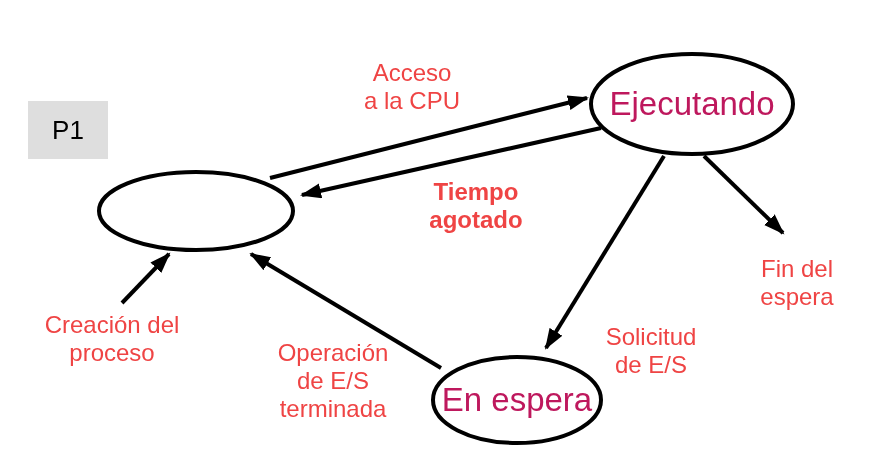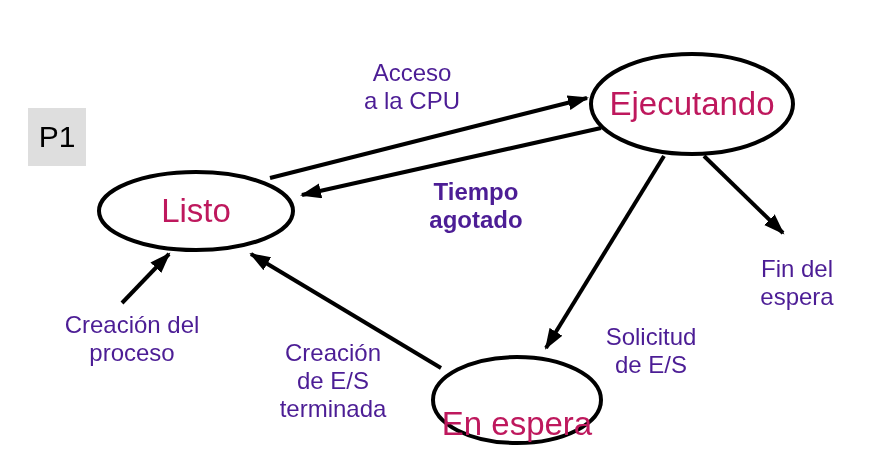--- a/index.html
+++ b/index.html
@@ -26,47 +26,47 @@
     font-size: 33px;
     color: #be185d;
     white-space: nowrap;
     text-align: center;
     line-height: 1.1;
   }
   .edge-label {
     position: absolute;
     transform: translate(-50%, -50%);
     font-size: 24px;
-    color: #4c1d95;
+    color: #ef4444;
     white-space: pre-line;
     text-align: center;
     line-height: 1.16;
   }
   #p1-badge {
     position: absolute;
     left: 28px;
-    top: 108px;
-    width: 58px;
+    top: 101px;
+    width: 80px;
     height: 58px;
     background: #dedede;
     display: flex;
     align-items: center;
     justify-content: center;
-    font-size: 30px;
+    font-size: 26px;
     color: #000000;
   }
   
   #label-listo       { left: 196px; top: 211px; }
   #label-ejecutando  { left: 692px; top: 104px; }
-  #label-en-espera   { left: 517px; top: 400px; margin-top: 24px; }
+  #label-en-espera   { left: 517px; top: 400px; }
   #label-acceso      { left: 412px; top: 87px;  }
   #label-tiempo      { left: 476px; top: 206px; font-weight: bold; }
   #label-solicitud   { left: 651px; top: 307px; margin-top: 44px; }
   #label-operacion   { left: 333px; top: 381px; }
-  #label-creacion    { left: 132px; top: 339px; }
+  #label-creacion    { left: 112px; top: 339px; }
   #label-fin         { left: 797px; top: 283px; }
 </style>
 </head>
 <body>
 
 <div id="stage" style="background: rgb(255, 255, 255);">
 
   <svg id="diagram-svg" viewBox="0 0 869 475" xmlns="http://www.w3.org/2000/svg">
     <defs>
       <marker id="arrowhead" markerUnits="userSpaceOnUse" markerWidth="22" markerHeight="16" refX="19" refY="7.5" orient="auto">
@@ -88,31 +88,30 @@
 
     <ellipse cx="196" cy="211" rx="97" ry="39" fill="#ffffff" stroke="#000000" stroke-width="4"></ellipse>
 
     <ellipse cx="692" cy="104" rx="101" ry="50" fill="#ffffff" stroke="#000000" stroke-width="4"></ellipse>
 
     <ellipse cx="517" cy="400" rx="84" ry="43" fill="#ffffff" stroke="#000000" stroke-width="4"></ellipse>
   </svg>
 
   <div id="p1-badge" style="background: rgb(222, 222, 222);">P1</div>
 
-  <div id="label-listo" class="node-label">Listo</div>
   <div id="label-ejecutando" class="node-label">Ejecutando</div>
   <div id="label-en-espera" class="node-label">En espera</div>
 
   <div id="label-acceso" class="edge-label">Acceso
 a la CPU</div>
   <div id="label-tiempo" class="edge-label">Tiempo
 agotado</div>
   <div id="label-solicitud" class="edge-label">Solicitud
 de E/S</div>
-  <div id="label-operacion" class="edge-label">Creación
+  <div id="label-operacion" class="edge-label">Operación
 de E/S
 terminada</div>
   <div id="label-creacion" class="edge-label">Creación del
 proceso</div>
   <div id="label-fin" class="edge-label">Fin del
 espera</div>
 
 </div>
 
 </body></html>

